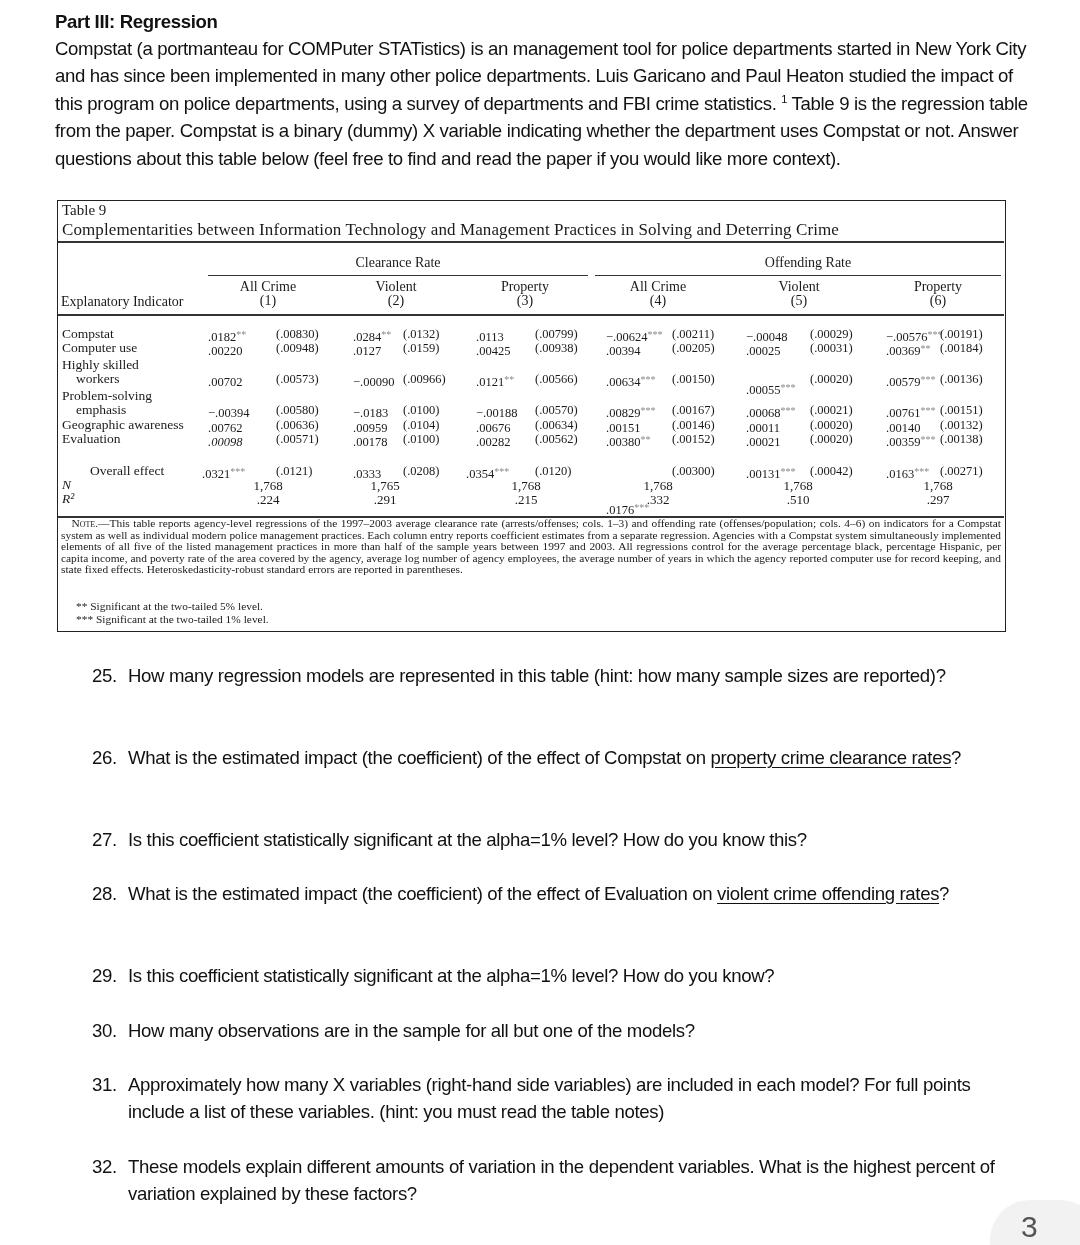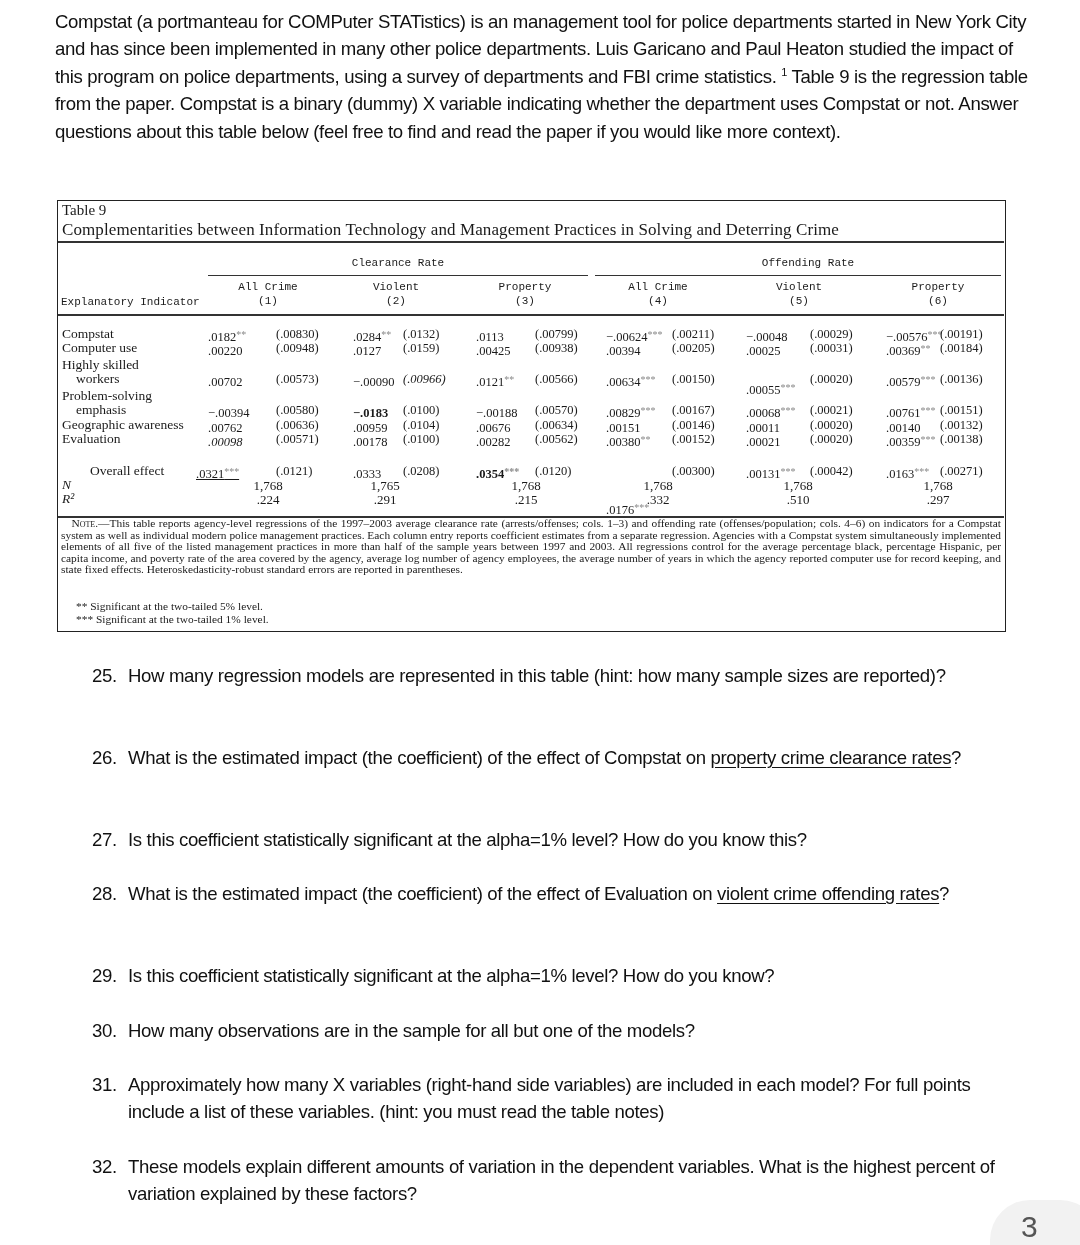--- a/index.html
+++ b/index.html
@@ -6,21 +6,21 @@
   body { width:1080px; height:1245px; position:relative; overflow:hidden; color:#111; }
   .intro { position:absolute; left:55px; top:8px; width:990px; font-family:"Liberation Sans", sans-serif; font-size:18.6px; line-height:27.4px; letter-spacing:-0.35px; }
   .intro h2 { font-size:18.6px; margin:0; font-weight:bold; line-height:27px; }
   .intro p { margin:0; }
   .intro sup { font-size:11px; vertical-align:super; line-height:0; }
 
   .tbl-frame { position:absolute; left:57px; top:200px; width:949px; height:432px; border:1.5px solid #222; box-sizing:border-box; font-family:"Liberation Serif", serif; color:#1a1a1a; }
   .tbl-label { position:absolute; left:4px; top:1px; font-size:15px; }
   .tbl-title { position:absolute; left:4px; top:19px; font-size:17px; letter-spacing:0.1px; }
   .rule { position:absolute; background:#333; height:1.5px; }
-  .hdr { position:absolute; font-size:11px; text-align:center; line-height:14px;font-family:Liberation Mono, monospace; }
+  .hdr { position:absolute; font-size:14px; text-align:center; line-height:14px; }
   .rowlbl { position:absolute; left:4px; font-size:13.5px; line-height:13.5px; }
   .cell { position:absolute; font-size:12.5px; line-height:13px; white-space:nowrap; font-family:"Liberation Serif", serif; }
   .coef { text-align:left; }
   .se { text-align:left; }
   .star { color:#888; font-size:10px; vertical-align:3px; }
   .nrow { position:absolute; font-size:13px; text-align:center; width:120px; }
   .note { position:absolute; left:3px; top:317px; width:940px; font-size:11.4px; line-height:11.5px; text-align:justify; }
   .note .sc { font-variant:small-caps; }
   .sig { position:absolute; left:18px; font-size:11.4px; }
 
@@ -29,20 +29,21 @@
   .q .num { position:absolute; left:0; }
   .q .txt { display:block; padding-left:36px; }
   .q u { text-decoration:underline; text-underline-offset:3px; }
   .corner-btn { position:absolute; left:990px; top:1200px; width:110px; height:90px; border-radius:40px; background:#f2f2f2; }
   .corner-btn span { position:absolute; left:31px; top:10px; font-family:"Liberation Sans", sans-serif; font-size:30px; color:#555; }
 </style>
 </head>
 <body>
 
 <div class="intro">
+  <h2>Part III: Regression</h2>
   <p><span>Compstat (a portmanteau for COMPuter STATistics) is an management tool for police departments started in New York City and has since been implemented in many other police departments. Luis Garicano and Paul Heaton studied the impact of this program on police departments, using a survey of departments and FBI crime statistics. </span><sup>1</sup><span> Table 9 is the regression table from the paper. Compstat is a binary (dummy) X variable indicating whether the department uses Compstat or not. Answer questions about this table below (feel free to find and read the paper if you would like more context).</span></p>
 </div>
 
 <div class="tbl-frame">
   <div class="tbl-label">Table 9</div>
   <div class="tbl-title">Complementarities between Information Technology and Management Practices in Solving and Deterring Crime</div>
   <div class="rule" style="left:0;top:40px;width:946px;"></div>
 
   <div class="hdr" style="left:265px;top:55px;width:150px;">Clearance Rate</div>
   <div class="hdr" style="left:675px;top:55px;width:150px;">Offending Rate</div>
@@ -102,34 +103,34 @@
       <div class="cell se" style="left: 614px; top: 141px;">(.00205)</div>
       <div class="cell coef" style="left: 688px; top: 141px;"><span>.00025</span><span class="star"></span></div>
       <div class="cell se" style="left: 752px; top: 141px;">(.00031)</div>
       <div class="cell coef" style="left: 828px; top: 141px;"><span>.00369</span><span class="star">**</span></div>
       <div class="cell se" style="left: 882px; top: 141px;">(.00184)</div>
       <div class="rowlbl" style="top: 157px;">Highly skilled</div>
       <div class="rowlbl" style="top: 171px; left: 18px;">workers</div>
       <div class="cell coef" style="left: 150px; top: 172px;"><span>.00702</span><span class="star"></span></div>
       <div class="cell se" style="left: 218px; top: 172px;">(.00573)</div>
       <div class="cell coef" style="left: 295px; top: 172px;"><span>−.00090</span><span class="star"></span></div>
-      <div class="cell se" style="left: 345px; top: 172px; font-style: italic;">(.00966)</div>
+      <div class="cell se" style="left: 345px; top: 172px;">(.00966)</div>
       <div class="cell coef" style="left: 418px; top: 172px;"><span>.0121</span><span class="star">**</span></div>
       <div class="cell se" style="left: 477px; top: 172px;">(.00566)</div>
       <div class="cell coef" style="left: 548px; top: 172px;"><span>.00634</span><span class="star">***</span></div>
       <div class="cell se" style="left: 614px; top: 172px;">(.00150)</div>
       <div class="cell coef" style="left: 688px; top: 180px;"><span>.00055</span><span class="star">***</span></div>
       <div class="cell se" style="left: 752px; top: 172px;">(.00020)</div>
       <div class="cell coef" style="left: 828px; top: 172px;"><span>.00579</span><span class="star">***</span></div>
       <div class="cell se" style="left: 882px; top: 172px;">(.00136)</div>
       <div class="rowlbl" style="top: 188px;">Problem-solving</div>
       <div class="rowlbl" style="top: 202px; left: 18px;">emphasis</div>
       <div class="cell coef" style="left: 150px; top: 203px;"><span>−.00394</span><span class="star"></span></div>
       <div class="cell se" style="left: 218px; top: 203px;">(.00580)</div>
-      <div class="cell coef" style="left: 295px; top: 203px; font-weight: bold;"><span>−.0183</span><span class="star"></span></div>
+      <div class="cell coef" style="left: 295px; top: 203px;"><span>−.0183</span><span class="star"></span></div>
       <div class="cell se" style="left: 345px; top: 203px;">(.0100)</div>
       <div class="cell coef" style="left: 418px; top: 203px;"><span>−.00188</span><span class="star"></span></div>
       <div class="cell se" style="left: 477px; top: 203px;">(.00570)</div>
       <div class="cell coef" style="left: 548px; top: 203px;"><span>.00829</span><span class="star">***</span></div>
       <div class="cell se" style="left: 614px; top: 203px;">(.00167)</div>
       <div class="cell coef" style="left: 688px; top: 203px;"><span>.00068</span><span class="star">***</span></div>
       <div class="cell se" style="left: 752px; top: 203px;">(.00021)</div>
       <div class="cell coef" style="left: 828px; top: 203px;"><span>.00761</span><span class="star">***</span></div>
       <div class="cell se" style="left: 882px; top: 203px;">(.00151)</div>
       <div class="rowlbl" style="top: 217px;">Geographic awareness</div>
@@ -152,25 +153,25 @@
       <div class="cell se" style="left: 345px; top: 232px;">(.0100)</div>
       <div class="cell coef" style="left: 418px; top: 232px;"><span>.00282</span><span class="star"></span></div>
       <div class="cell se" style="left: 477px; top: 232px;">(.00562)</div>
       <div class="cell coef" style="left: 548px; top: 232px;"><span>.00380</span><span class="star">**</span></div>
       <div class="cell se" style="left: 614px; top: 232px;">(.00152)</div>
       <div class="cell coef" style="left: 688px; top: 232px;"><span>.00021</span><span class="star"></span></div>
       <div class="cell se" style="left: 752px; top: 232px;">(.00020)</div>
       <div class="cell coef" style="left: 828px; top: 232px;"><span>.00359</span><span class="star">***</span></div>
       <div class="cell se" style="left: 882px; top: 232px;">(.00138)</div>
       <div class="rowlbl" style="top: 263px; left: 32px;">Overall effect</div>
-      <div class="cell coef" style="left: 138px; top: 264px; text-decoration: underline;"><span>.0321</span><span class="star">***</span></div>
+      <div class="cell coef" style="left: 144px; top: 264px;"><span>.0321</span><span class="star">***</span></div>
       <div class="cell se" style="left: 218px; top: 264px;">(.0121)</div>
       <div class="cell coef" style="left: 295px; top: 264px;"><span>.0333</span><span class="star"></span></div>
       <div class="cell se" style="left: 345px; top: 264px;">(.0208)</div>
-      <div class="cell coef" style="left: 418px; top: 264px; font-weight: bold;"><span>.0354</span><span class="star">***</span></div>
+      <div class="cell coef" style="left: 408px; top: 264px;"><span>.0354</span><span class="star">***</span></div>
       <div class="cell se" style="left: 477px; top: 264px;">(.0120)</div>
       <div class="cell coef" style="left: 548px; top: 264px; margin-top: 36px;"><span>.0176</span><span class="star">***</span></div>
       <div class="cell se" style="left: 614px; top: 264px;">(.00300)</div>
       <div class="cell coef" style="left: 688px; top: 264px;"><span>.00131</span><span class="star">***</span></div>
       <div class="cell se" style="left: 752px; top: 264px;">(.00042)</div>
       <div class="cell coef" style="left: 828px; top: 264px;"><span>.0163</span><span class="star">***</span></div>
       <div class="cell se" style="left: 882px; top: 264px; text-align: center;">(.00271)</div>
     </div>
 
   <div class="rowlbl" style="top:277px;font-style:italic;">N</div>

